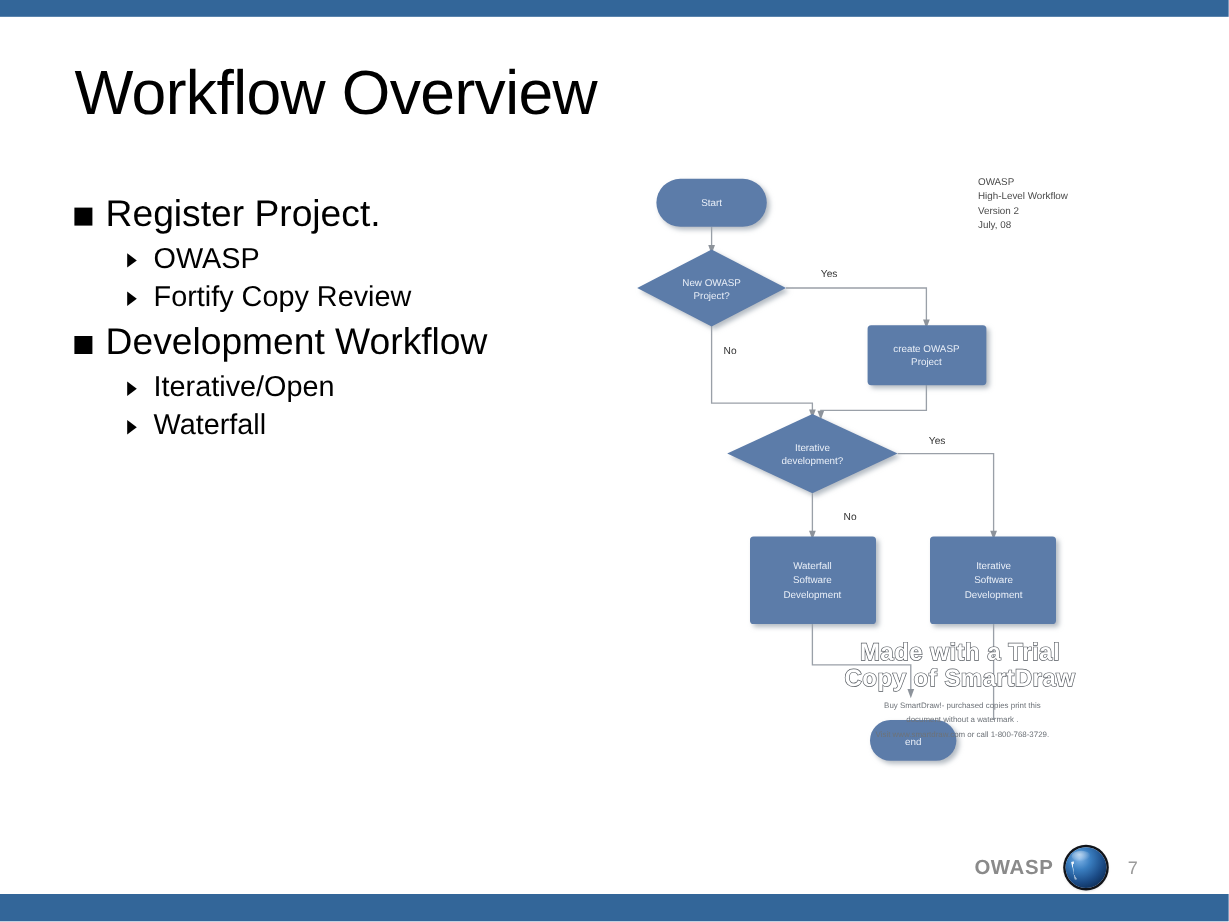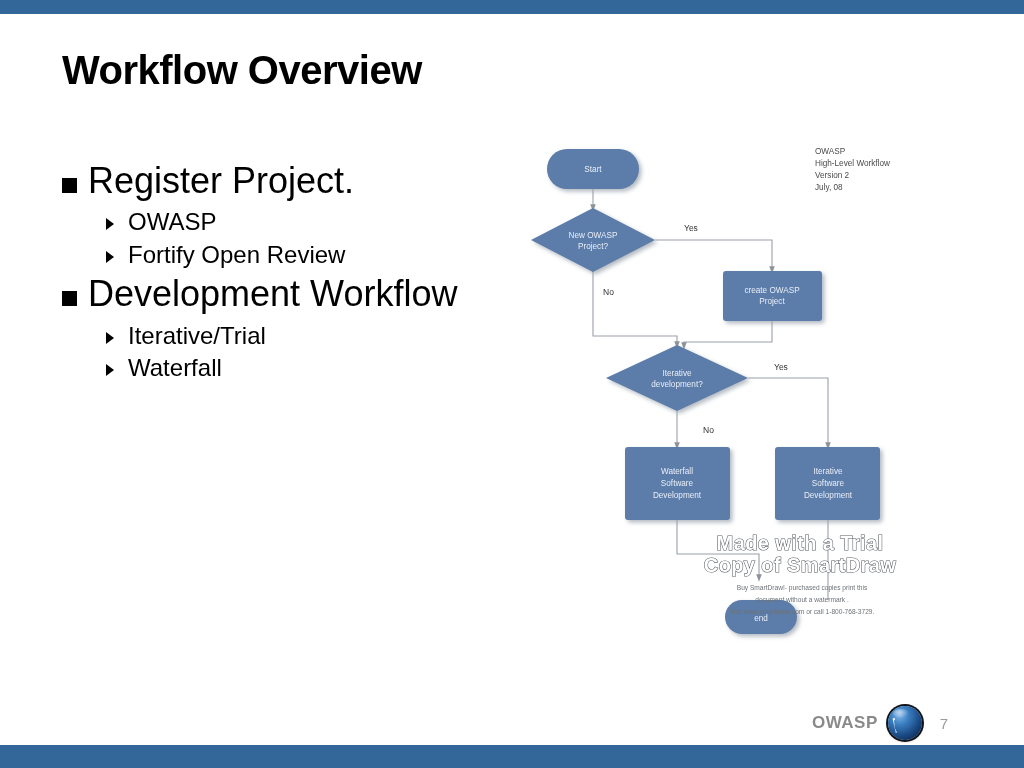--- a/index.html
+++ b/index.html
@@ -34,22 +34,22 @@
     width: 1024px;
     height: 23px;
     background: #336699;
   }
 
   
   .slide-title {
     position: absolute;
     left: 62px;
     top: 48px;
-    font-size: 40px;
-    font-weight: bold;
+    font-size: 52px;
+    font-weight: normal;
     color: #000000;
     letter-spacing: -0.5px;
     white-space: nowrap;
   }
 
   
   .bullets {
     position: absolute;
     left: 62px;
     top: 158px;
@@ -67,21 +67,21 @@
     line-height: 1;
     color: #000;
   }
   .bullet-l1 .marker .sq {
     display: inline-block;
     width: 15px;
     height: 15px;
     background: #000;
   }
   .bullet-l1 .txt {
-    font-size: 36px;
+    font-size: 31px;
     color: #000;
     line-height: 1.28;
   }
   .bullet-l2 {
     display: flex;
     align-items: baseline;
     margin-left: 44px;
     margin-bottom: 1px;
   }
   .bullet-l2 .marker {
@@ -212,30 +212,30 @@
     <div class="bullet-l1">
       <span class="marker"><span class="sq"></span></span>
       <span class="txt">Register Project.</span>
     </div>
     <div class="bullet-l2">
       <span class="marker"><span class="tri"></span></span>
       <span class="txt">OWASP</span>
     </div>
     <div class="bullet-l2">
       <span class="marker"><span class="tri"></span></span>
-      <span class="txt">Fortify Open Review</span>
+      <span class="txt">Fortify Copy Review</span>
     </div>
 
     <div class="bullet-l1">
       <span class="marker"><span class="sq"></span></span>
       <span class="txt">Development Workflow</span>
     </div>
     <div class="bullet-l2">
       <span class="marker"><span class="tri"></span></span>
-      <span class="txt">Iterative/Trial</span>
+      <span class="txt">Iterative/Open</span>
     </div>
     <div class="bullet-l2">
       <span class="marker"><span class="tri"></span></span>
       <span class="txt">Waterfall</span>
     </div>
 
   </div>
 
   <div class="diagram">
     <svg width="430" height="550" viewBox="0 0 430 550" xmlns="http://www.w3.org/2000/svg">

